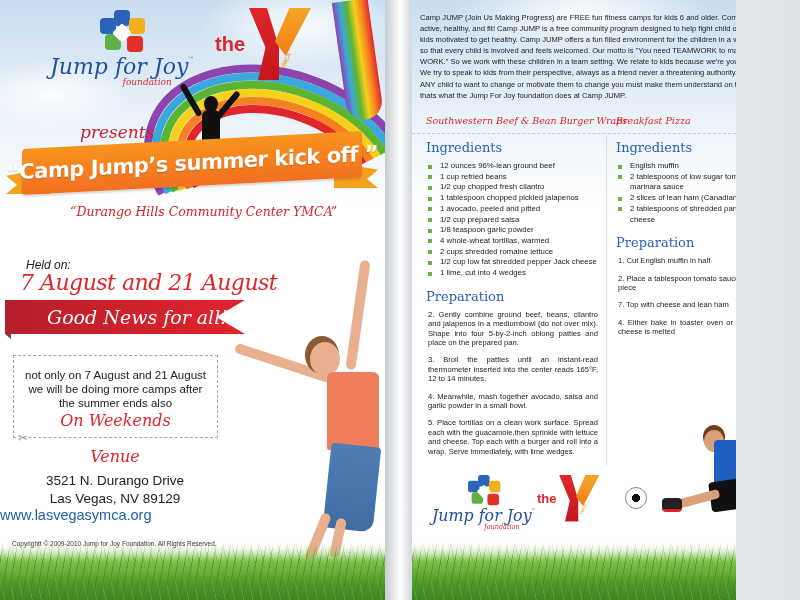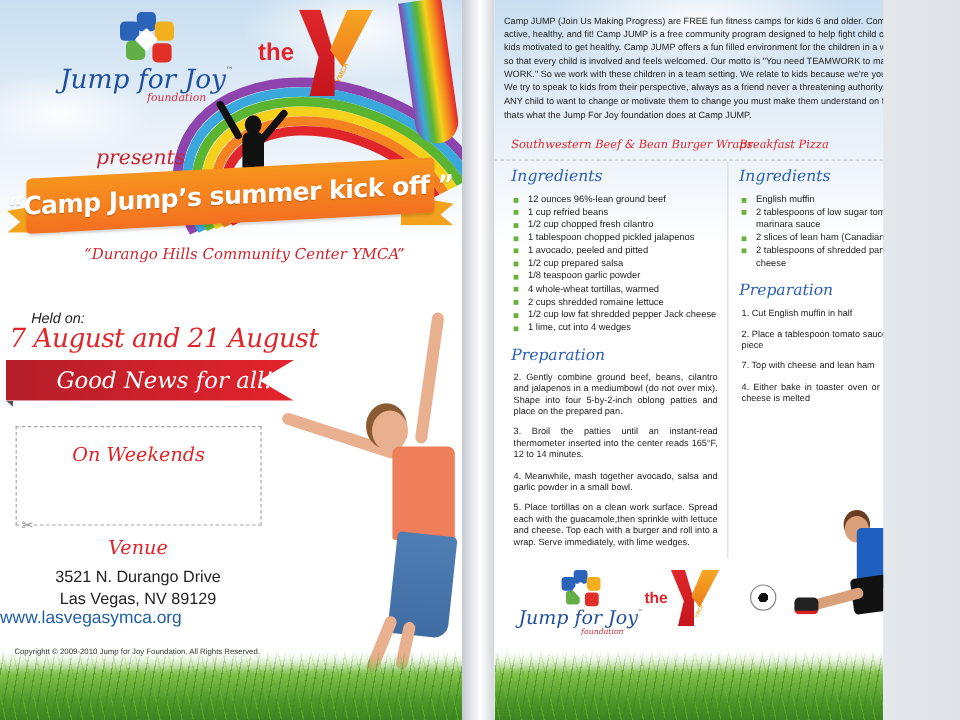--- a/index.html
+++ b/index.html
@@ -40,21 +40,21 @@
 
   .ribbon { position: absolute; left: 22px; top: 140px; width: 340px; height: 52px; }
   .ribbon-tail-l { position: absolute; left: -16px; top: 28px; width: 44px; height: 26px; background: #f4a11d; clip-path: polygon(0 30%, 100% 0, 100% 100%, 0 100%, 25% 65%); }
   .ribbon-tail-r { position: absolute; right: -16px; top: 22px; width: 44px; height: 26px; background: #f4a11d; clip-path: polygon(0 0, 100% 30%, 75% 65%, 100% 100%, 0 100%); }
   .ribbon-body { position: absolute; left: 0; top: 0; width: 340px; height: 46px; background: linear-gradient(180deg, #f7941d 0%, #f37021 100%); border-radius: 4px; transform: skewY(-3deg); display: flex; align-items: center; justify-content: center; box-shadow: 0 2px 2px rgba(0,0,0,0.15); }
   .ribbon-text { color: #fff; font-family: "DejaVu Sans", sans-serif; font-weight: bold; font-size: 21px; letter-spacing: -0.5px; transform: skewY(0deg); text-shadow: 0 1px 1px rgba(0,0,0,0.2); white-space: nowrap; }
 
   .venue-sub { position: absolute; left: 70px; top: 204px; font-family: "DejaVu Serif", serif; font-style: italic; color: #d2232a; font-size: 12.5px; white-space: nowrap; }
 
   .held-on { position: absolute; left: 26px; top: 258px; font-size: 12px; font-style: italic; color: #222; }
-  .dates { position: absolute; left: 8px; top: 270px; font-family: "DejaVu Serif", serif; font-style: italic; color: #e0262b; font-size: 22px; white-space: nowrap; letter-spacing: -0.5px; }
+  .dates { position: absolute; left: 20px; top: 270px; font-family: "DejaVu Serif", serif; font-style: italic; color: #e0262b; font-size: 22px; white-space: nowrap; letter-spacing: -0.5px; }
 
   .good-news { position: absolute; left: 5px; top: 300px; width: 240px; height: 34px; background: linear-gradient(90deg, #b51f2a 0%, #e3232c 100%); clip-path: polygon(0 0, 100% 0, 88% 50%, 100% 100%, 0 100%); display: flex; align-items: center; padding-left: 42px; }
   .good-news-fold { position: absolute; left: 5px; top: 334px; width: 6px; height: 5px; background: #555; clip-path: polygon(0 0, 100% 0, 100% 100%); }
   .good-news-text { font-family: "DejaVu Serif", serif; font-style: italic; color: #fff; font-size: 19px; white-space: nowrap; }
 
   .coupon { position: absolute; left: 13px; top: 355px; width: 205px; height: 83px; border: 1.5px dashed #a7a7a7; display: flex; flex-direction: column; align-items: center; justify-content: flex-start; padding-top: 12px; text-align: center; }
   .coupon-text { font-size: 11.5px; color: #222; line-height: 14px; width: 190px; }
   .coupon-weekends { font-family: "DejaVu Serif", serif; font-style: italic; color: #e0262b; font-size: 16px; margin-top: 1px; }
   .scissors { position: absolute; left: 18px; top: 432px; font-size: 12px; color: #888; background: #fff; line-height: 12px; }
 
@@ -86,21 +86,21 @@
             mask-image: linear-gradient(180deg, transparent 0%, #000 30%); }
 
   
   .intro { position: absolute; left: 8px; top: 12px; width: 378px; font-size: 7.6px; line-height: 11.1px; color: #222; text-align: left; }
   .col { position: absolute; top: 112px; }
   .col-1 { left: 6px; width: 186px; }
   .col-2 { left: 196px; width: 188px; }
   .col-divider { position: absolute; left: 194px; top: 135px; width: 1px; height: 330px; background: #dcdcdc; }
   .hr-dotted { position: absolute; left: 0; top: 133px; width: 100%; border-top: 1px dashed #c9c9c9; }
   .recipe-title { font-family: "DejaVu Serif", serif; font-style: italic; color: #e0262b; font-size: 9.5px; white-space: nowrap; height: 22px; line-height: 18px; padding-left: 8px; }
-  .section-h { font-family: "DejaVu Serif", serif; font-style: italic; color: #2a5fb3; font-size: 13px; margin: 6px 0 6px 8px; }
+  .section-h { font-family: "DejaVu Serif", serif; color: #2a5fb3; font-size: 13px; margin: 6px 0 6px 8px; }
   .ingr { list-style: none; padding-left: 10px; }
   .ingr li { position: relative; font-size: 7.8px; line-height: 10.7px; color: #222; padding-left: 12px; }
   .ingr li::before { content: ""; position: absolute; left: 0; top: 3.5px; width: 4px; height: 4px; background: #6ab23e; }
   .prep { padding-left: 10px; padding-right: 6px; }
   .prep p { font-size: 7.6px; line-height: 9.4px; color: #222; margin-bottom: 8px; text-align: justify; }
 
   .logos-right { position: absolute; left: 20px; top: 475px; width: 170px; height: 70px; }
 
   .boy { position: absolute; left: 210px; top: 440px; width: 170px; height: 110px; }
   .boy .shirt { position: absolute; left: 92px; top: 0; width: 30px; height: 50px; background: #1f5fbf; border-radius: 4px; }
@@ -184,20 +184,21 @@
       <div class="arm-up"></div>
         <div class="arm-out"></div>
         <div class="head"></div>
         <div class="top"></div>
         <div class="jeans"></div>
         <div class="leg1"></div>
         <div class="leg2"></div>
     </div>
 
     <div class="coupon">
+      <div class="coupon-text">not only on 7 August and 21 August we will be doing more camps after the summer ends also</div>
       <div class="coupon-weekends">On Weekends</div>
     </div>
     <div class="scissors">✂</div>
 
     <div class="venue-title">Venue</div>
     <div class="venue-lines">
       <div>3521 N. Durango Drive</div>
       <div>Las Vegas, NV 89129</div>
     </div>
     <div class="venue-url">www.lasvegasymca.org</div>

